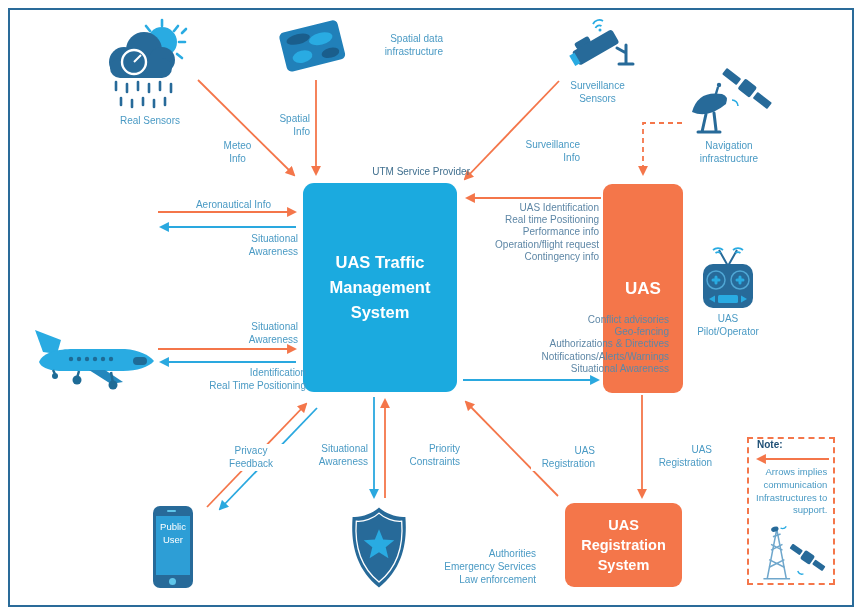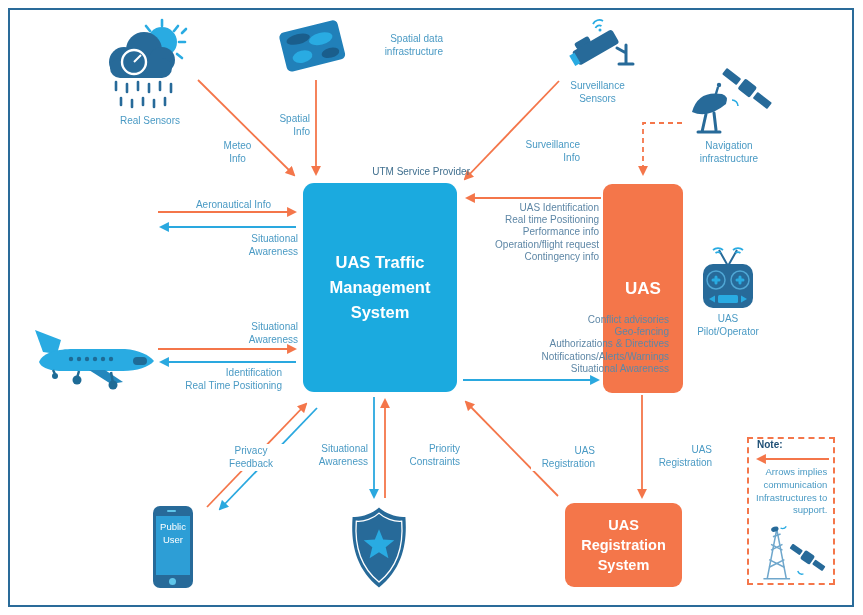--- a/index.html
+++ b/index.html
@@ -194,20 +194,23 @@
 
   <div class="lbl c" style="left:95px;top:115px;width:110px;">Real Sensors</div>
   <div class="lbl l" style="left:353px;top:33px;width:90px;">Spatial data
 infrastructure</div>
   <div class="lbl c" style="left:555px;top:80px;width:85px;">Surveillance
 Sensors</div>
   <div class="lbl c" style="left:683px;top:140px;width:92px;">Navigation
 infrastructure</div>
   <div class="lbl c" style="left:690px;top:313px;width:76px;">UAS
 Pilot/Operator</div>
+  <div class="lbl l" style="left:416px;top:547px;width:120px;line-height:1.3;">Authorities
+Emergency Services
+Law enforcement</div>
 
   <div class="lbl c" style="left:210px;top:140px;width:55px;">Meteo
 Info</div>
   <div class="lbl r" style="left:262px;top:113px;width:48px;">Spatial
 Info</div>
   <div class="lbl l" style="left:505px;top:139px;width:75px;">Surveillance
 Info</div>
   <div class="lbl l" style="left:161px;top:199px;width:110px;">Aeronautical Info</div>
   <div class="lbl r" style="left:230px;top:233px;width:68px;">Situational
 Awareness</div>
@@ -216,21 +219,21 @@
 Performance info
 Operation/flight request
 Contingency info</div>
   <div class="lbl l list" style="left:481px;top:314px;width:150px;margin-left:38px;">Conflict advisories
 Geo-fencing
 Authorizations &amp; Directives
 Notifications/Alerts/Warnings
 Situational Awareness</div>
   <div class="lbl r" style="left:230px;top:321px;width:68px;">Situational
 Awareness</div>
-  <div class="lbl l" style="left:152px;top:367px;width:130px;">Identification
+  <div class="lbl l" style="left:176px;top:367px;width:130px;">Identification
 Real Time Positioning</div>
   <div class="lbl c bg" style="left:218px;top:444px;width:62px;">Privacy
 Feedback</div>
   <div class="lbl r" style="left:300px;top:443px;width:68px;">Situational
 Awareness</div>
   <div class="lbl l" style="left:390px;top:443px;width:70px;">Priority
 Constraints</div>
   <div class="lbl l bg" style="left:531px;top:444px;width:62px;">UAS
 Registration</div>
   <div class="lbl l" style="left:650px;top:444px;width:62px;">UAS

